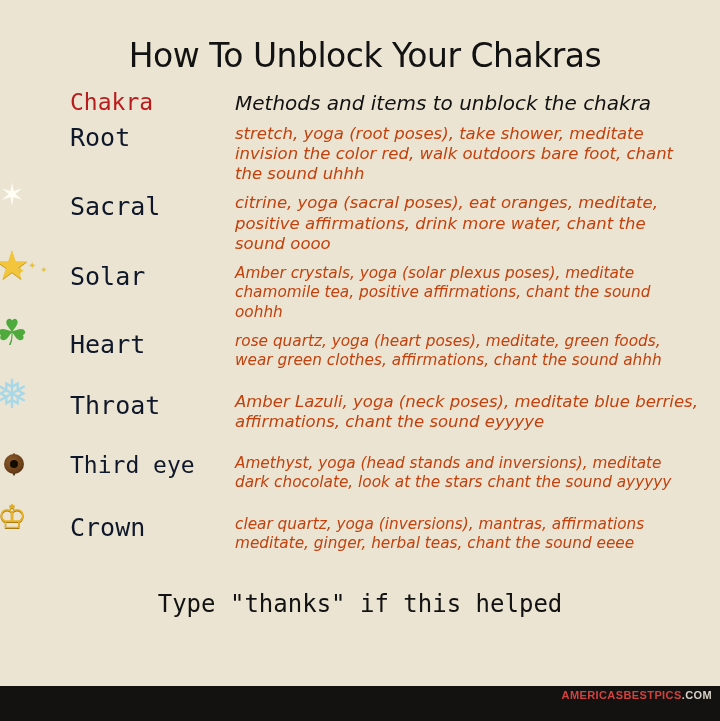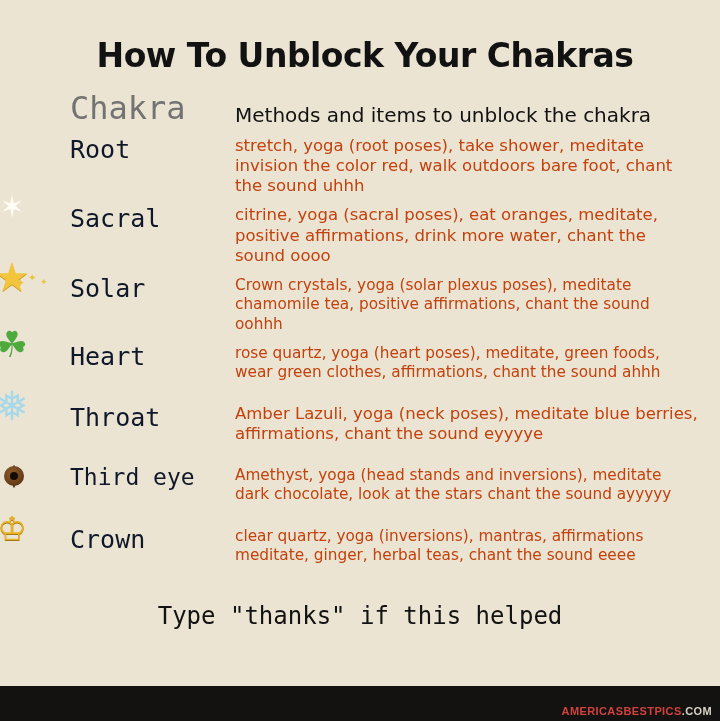--- a/index.html
+++ b/index.html
@@ -24,21 +24,21 @@
     position: relative;
     width: 720px;
     height: 686px;
     background: #ece4d2;
     box-sizing: border-box;
     padding: 0;
   }
   .title {
     text-align: center;
     font-family: "DejaVu Sans", sans-serif;
-    font-weight: bold;
+    font-weight: normal;
     font-size: 33px;
     letter-spacing: -0.5px;
     color: #121212;
     padding-top: 36px;
     padding-left: 10px;
   }
   .header-row {
     display: flex;
     align-items: flex-end;
     margin-top: 14px;
@@ -51,25 +51,26 @@
     justify-content: center;
     align-items: center;
   }
   .col-name {
     width: 165px;
     flex: 0 0 165px;
   }
   .col-methods {
     flex: 1 1 auto;
     padding-right: 22px;
+    font-style: italic;
   }
   .hdr-chakra {
     font-family: "DejaVu Sans Mono", monospace;
-    font-size: 32px;
-    color: #737373;
+    font-size: 23px;
+    color: #b91c1c;
     letter-spacing: 0px;
   }
   .hdr-methods {
     font-family: "DejaVu Sans", sans-serif;
     font-size: 20px;
     color: #121212;
   }
   .row {
     display: flex;
     align-items: flex-start;
@@ -110,21 +111,21 @@
     position: absolute;
     left: 0;
     bottom: 0;
     width: 720px;
     height: 35px;
     background: #141210;
   }
   .watermark {
     position: absolute;
     right: 8px;
-    bottom: 4px;
+    bottom: 20px;
     font-family: "Liberation Sans", sans-serif;
     font-size: 11px;
     font-weight: bold;
     letter-spacing: 0.4px;
     color: #d8d2c8;
   }
   .watermark .red { color: #d1423f; }
 
   
   .icon-wrap {
@@ -301,21 +302,21 @@
             <span class="spark s2">✦</span>
             <span class="spark s3">✦</span>
             <span class="star">★</span>
           </span>
         </span>
       </div>
       <div class="col-name">
         <span class="chakra-name">Solar</span>
       </div>
       <div class="col-methods">
-        <span class="methods sm">Crown crystals, yoga (solar plexus poses), meditate chamomile tea, positive affirmations, chant the sound oohhh</span>
+        <span class="methods sm">Amber crystals, yoga (solar plexus poses), meditate chamomile tea, positive affirmations, chant the sound oohhh</span>
       </div>
     </div>
 
     <div class="row">
       <div class="col-icon">
         <span class="icon-wrap">
           <span class="ic-heart"><span class="clover">☘</span></span>
         </span>
       </div>
       <div class="col-name">

